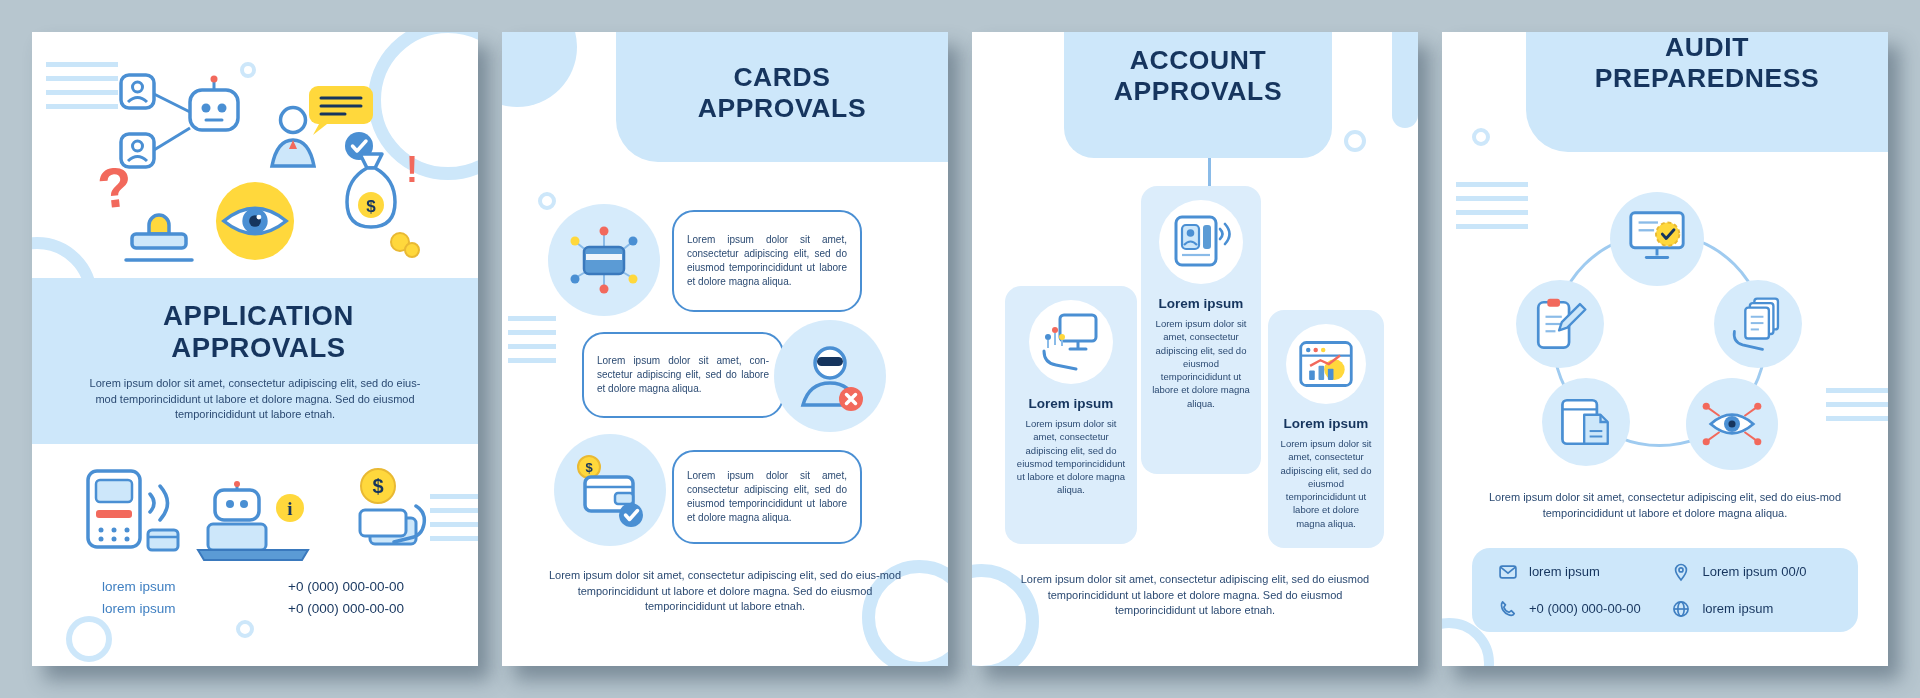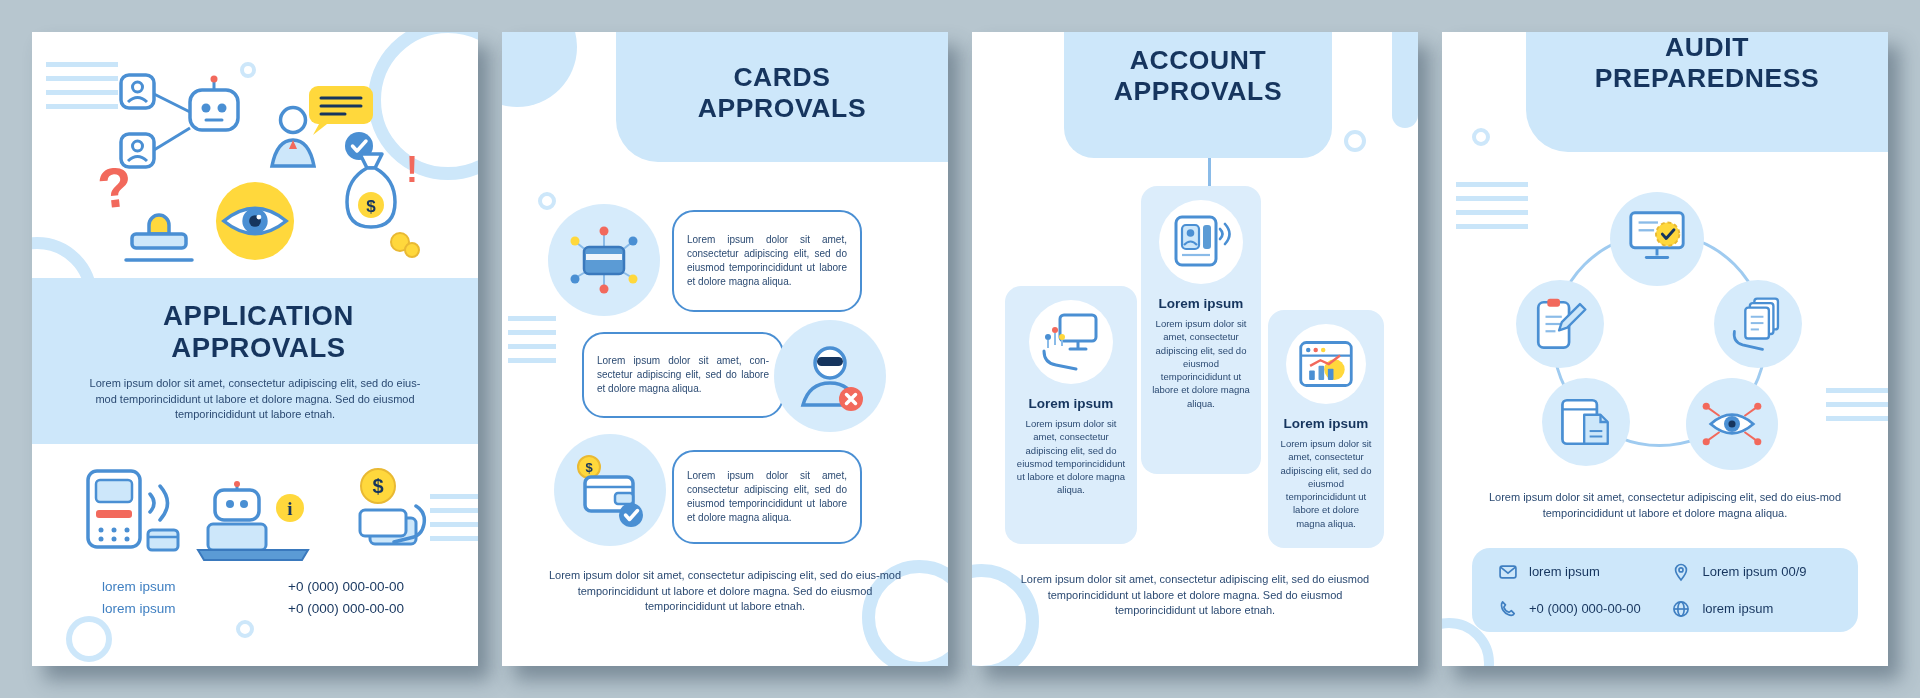--- a/index.html
+++ b/index.html
@@ -419,21 +419,21 @@
         <rect x="2.5" y="5" width="19" height="14" rx="2.5" fill="none" stroke="#3f7fc1" stroke-width="2"></rect>
         <path d="M3.5 6.5 L12 13.5 L20.5 6.5" fill="none" stroke="#3f7fc1" stroke-width="2"></path>
       </svg>
       <span>lorem ipsum</span>
     </div>
     <div class="citem">
       <svg width="20" height="20" viewBox="0 0 24 24">
         <path d="M12 21.5 C7.5 16 5.5 12.5 5.5 9.5 a6.5 6.5 0 0 1 13 0 c0 3 -2 6.5 -6.5 12 z" fill="none" stroke="#3f7fc1" stroke-width="2"></path>
         <circle cx="12" cy="9.5" r="2.4" fill="none" stroke="#3f7fc1" stroke-width="2"></circle>
       </svg>
-      <span>Lorem ipsum 00/9</span>
+      <span>Lorem ipsum 00/0</span>
     </div>
     <div class="citem">
       <svg width="20" height="20" viewBox="0 0 24 24">
         <path d="M5.5 3.5 l3.5 3.5 -2 2.8 c1 2.8 3.4 5.2 6.2 6.2 l2.8 -2 3.5 3.5 c-1.4 2.4 -4.4 2.6 -7.4 1.2 C8 16.8 4.6 12.4 4.2 8 c-.2 -2 .2 -3.4 1.3 -4.5 z" fill="none" stroke="#3f7fc1" stroke-width="2" stroke-linejoin="round"></path>
       </svg>
       <span>+0 (000) 000-00-00</span>
     </div>
     <div class="citem">
       <svg width="20" height="20" viewBox="0 0 24 24">
         <circle cx="12" cy="12" r="8.5" fill="none" stroke="#3f7fc1" stroke-width="2"></circle>

